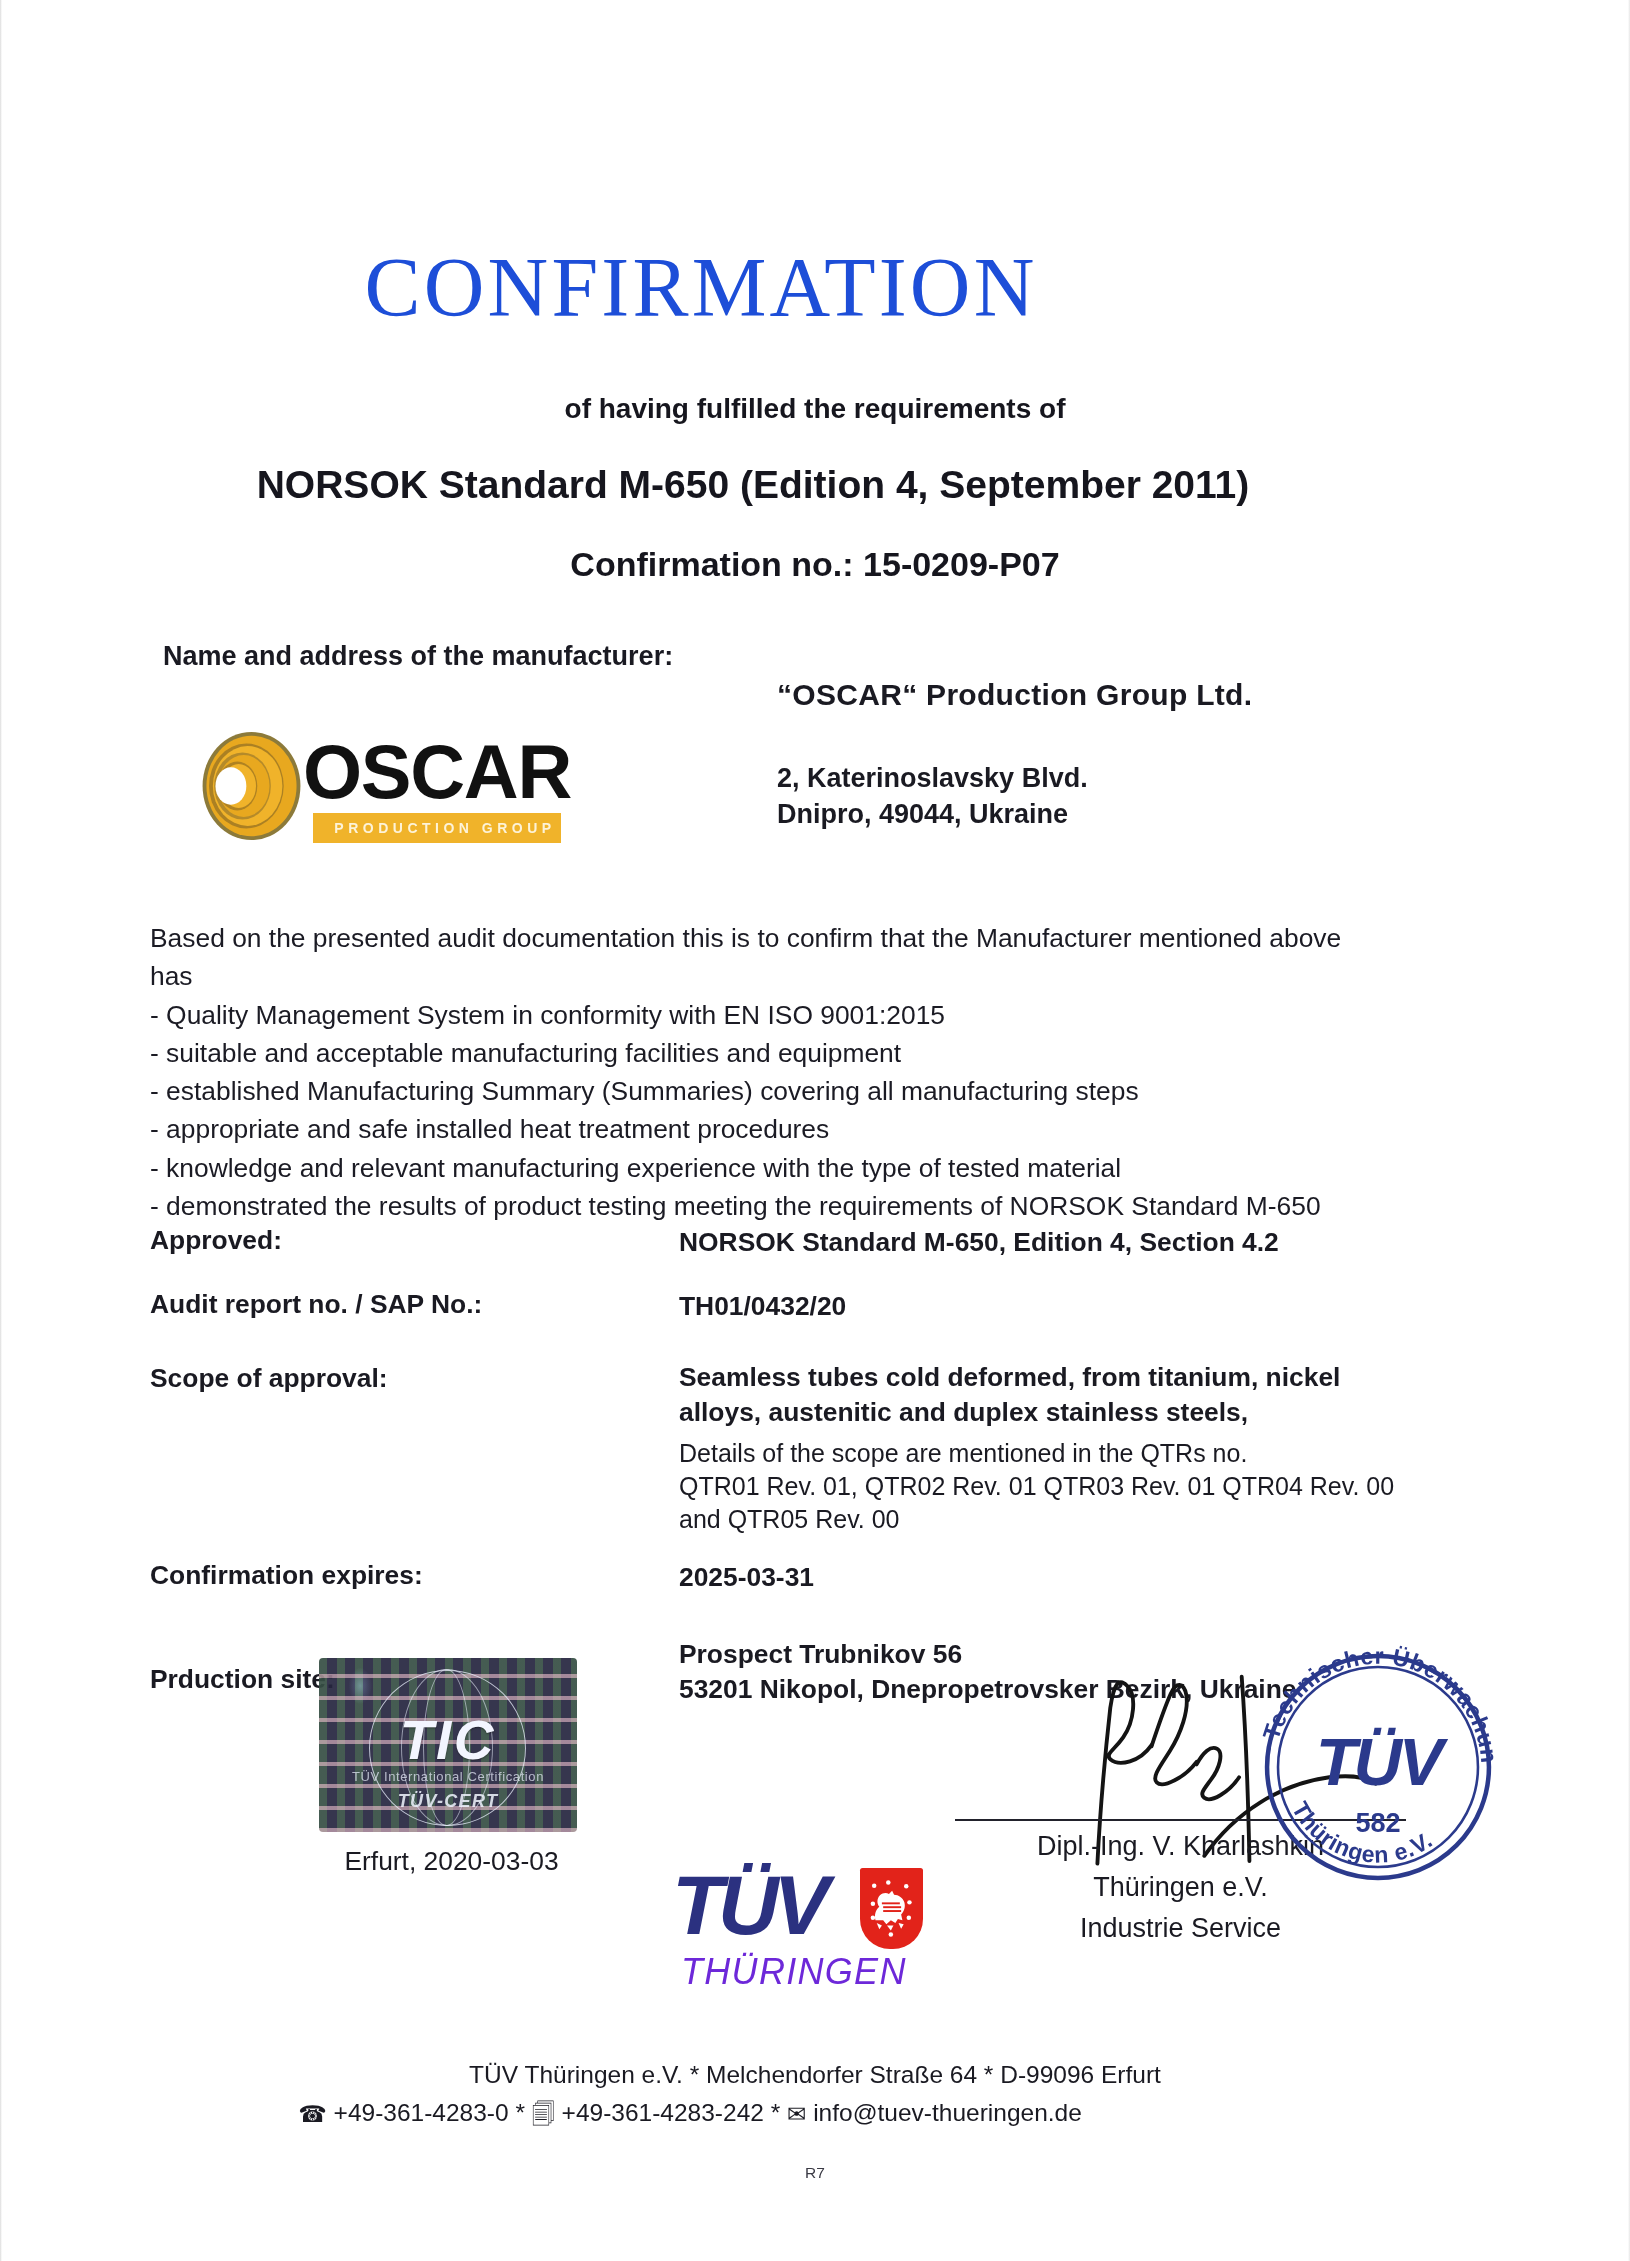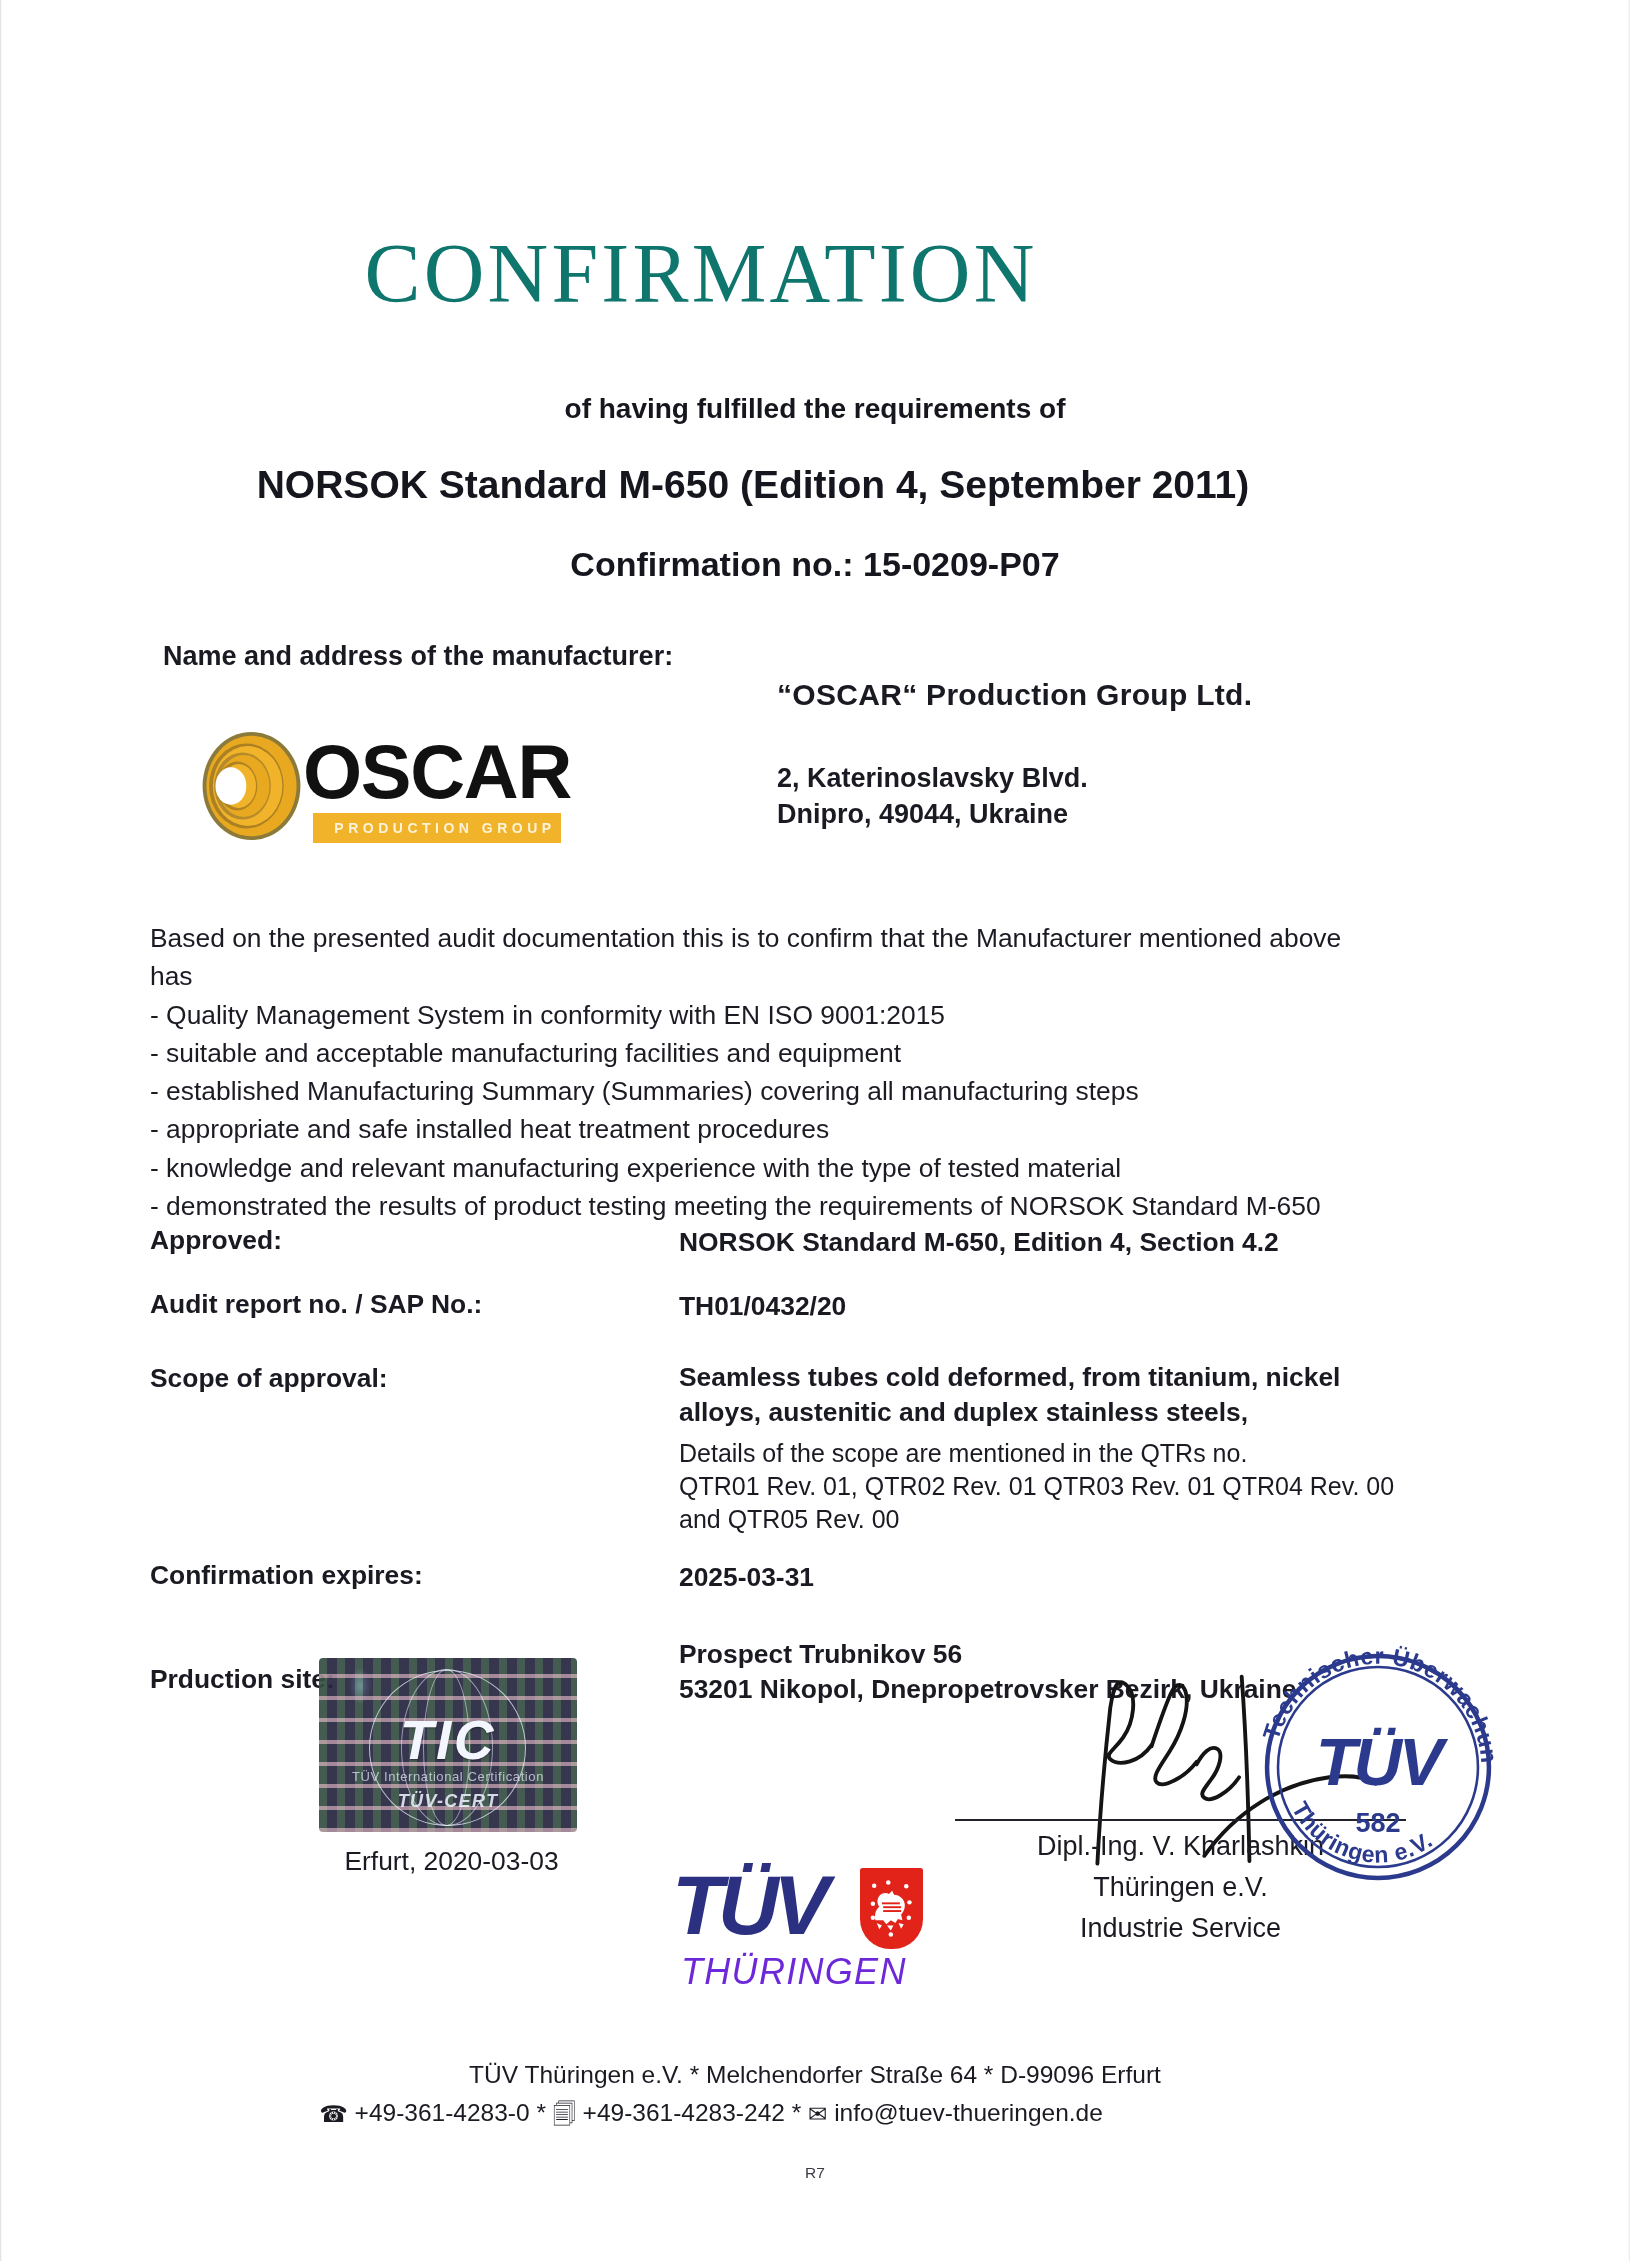--- a/index.html
+++ b/index.html
@@ -28,27 +28,27 @@
   .scan-edge-right {
     position: absolute;
     right: 0; top: 0;
     width: 1.9px; height: 2261px;
     background: linear-gradient(to left, #e6e6e6, #ffffff);
   }
 
   .abs { position: absolute; }
 
   .title {
-    left: 0; top: 232px; width: 1402px;
+    left: 0; top: 246px; width: 1402px;
     text-align: center;
     font-family: "Liberation Serif", serif;
     font-size: 84px;
     letter-spacing: 3.2px;
     font-weight: 400;
-    color: #0f766e;
+    color: #1d4ed8;
     line-height: 1;
   }
   .subtitle {
     left: 0; top: 393px; width: 1630px;
     text-align: center;
     font-size: 28px;
     font-weight: bold;
     color: #16161e;
   }
   .standard-line {
@@ -260,21 +260,21 @@
     position: absolute; left: 0; top: 94px; width: 451px;
     text-align: center; font-size: 27px;
   }
   .signature { left: 1038px; top: 1651px; width: 361px; height: 219px; }
   .footer-l1 {
     left: 0; top: 2061px; width: 1630px;
     text-align: center; font-size: 24.5px;
   }
   .footer-l2 {
     left: 0; top: 2097px; width: 1380px;
-    text-align: center; font-size: 24.5px; padding-left: 21px;
+    text-align: center; font-size: 24.5px;
   }
   .footer-l2 .ic { font-size: 23px; vertical-align: -1.3px; }
   .page-mark {
     left: 0; top: 2164px; width: 1630px;
     text-align: center; font-size: 15.5px; color: #3a3a44;
   }
 </style>
 </head>
 <body>
 

